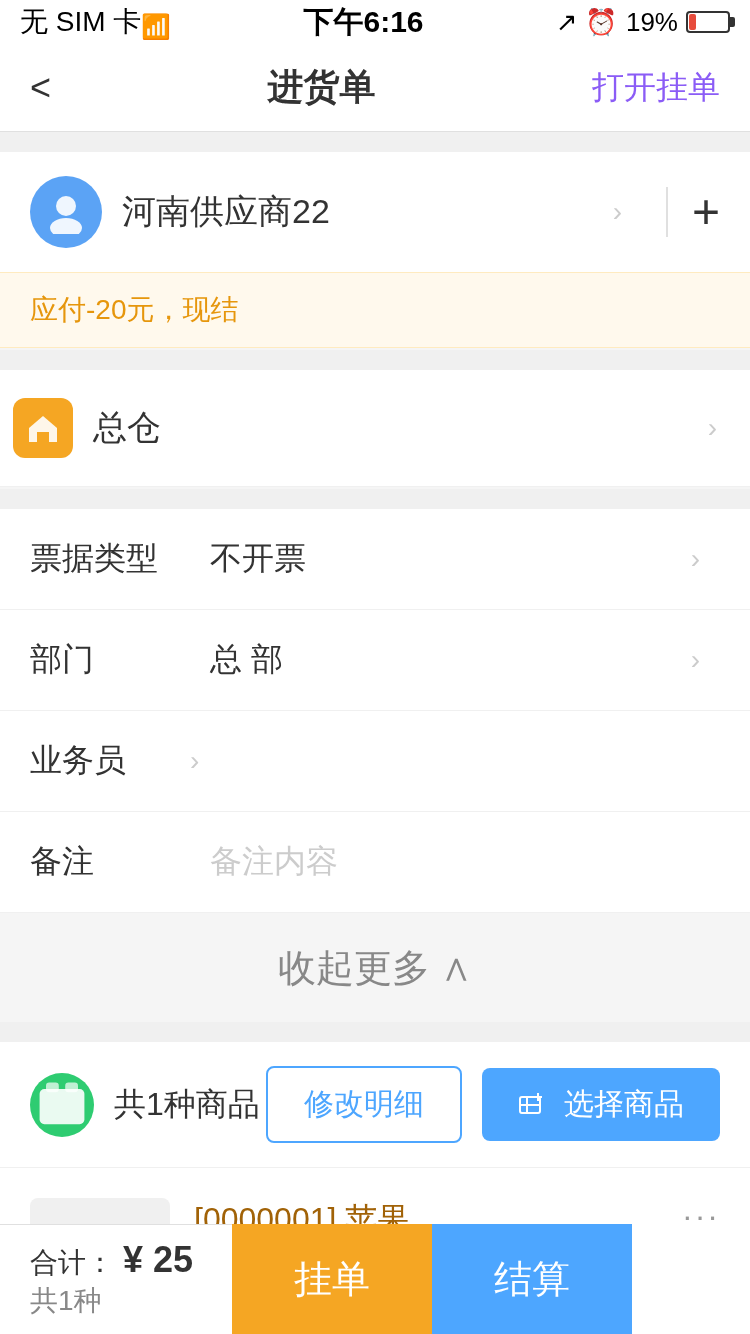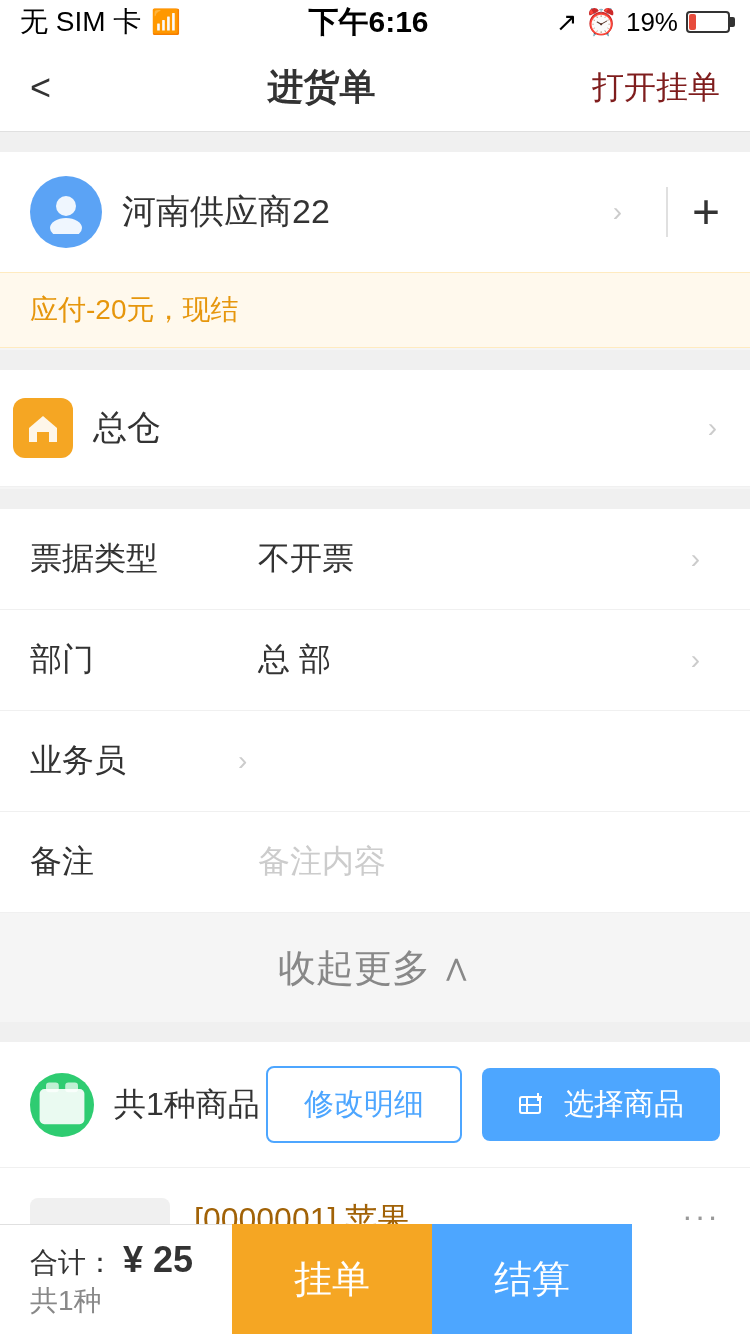--- a/index.html
+++ b/index.html
@@ -17,21 +17,21 @@
     .status-bar {
       background: #fff;
       height: 44px;
       display: flex;
       align-items: center;
       justify-content: space-between;
       padding: 0 20px;
       font-size: 28px;
       font-weight: 500;
     }
-    .status-left { display: flex; align-items: center; gap: 10px; }
+    .status-left { display: flex; align-items: flex-end; gap: 0; }
     .status-center { font-size: 30px; font-weight: 600; }
     .status-right { display: flex; align-items: center; gap: 8px; font-size: 26px; }
     .battery-icon {
       display: inline-block;
       width: 44px;
       height: 22px;
       border: 2px solid #333;
       border-radius: 4px;
       position: relative;
       background: #fff;
@@ -72,21 +72,21 @@
       color: #333;
       cursor: pointer;
     }
     .nav-title {
       font-size: 36px;
       font-weight: 600;
       color: #333;
     }
     .nav-action {
       font-size: 32px;
-      color: #7f1d1d;
+      color: #8b5cf6;
     }
 
     
     .separator {
       height: 20px;
       background: #f0f0f0;
     }
 
     
     .card {
@@ -172,21 +172,20 @@
       color: #333;
     }
 
     
     .form-row {
       display: flex;
       align-items: center;
       padding: 28px 30px;
       background: #fff;
       border-bottom: 1px solid #f0f0f0;
-      gap: 48px;
     }
     .form-label {
       font-size: 32px;
       color: #333;
       width: 160px;
       flex-shrink: 0;
     }
     .form-value {
       flex: 1;
       font-size: 32px;

